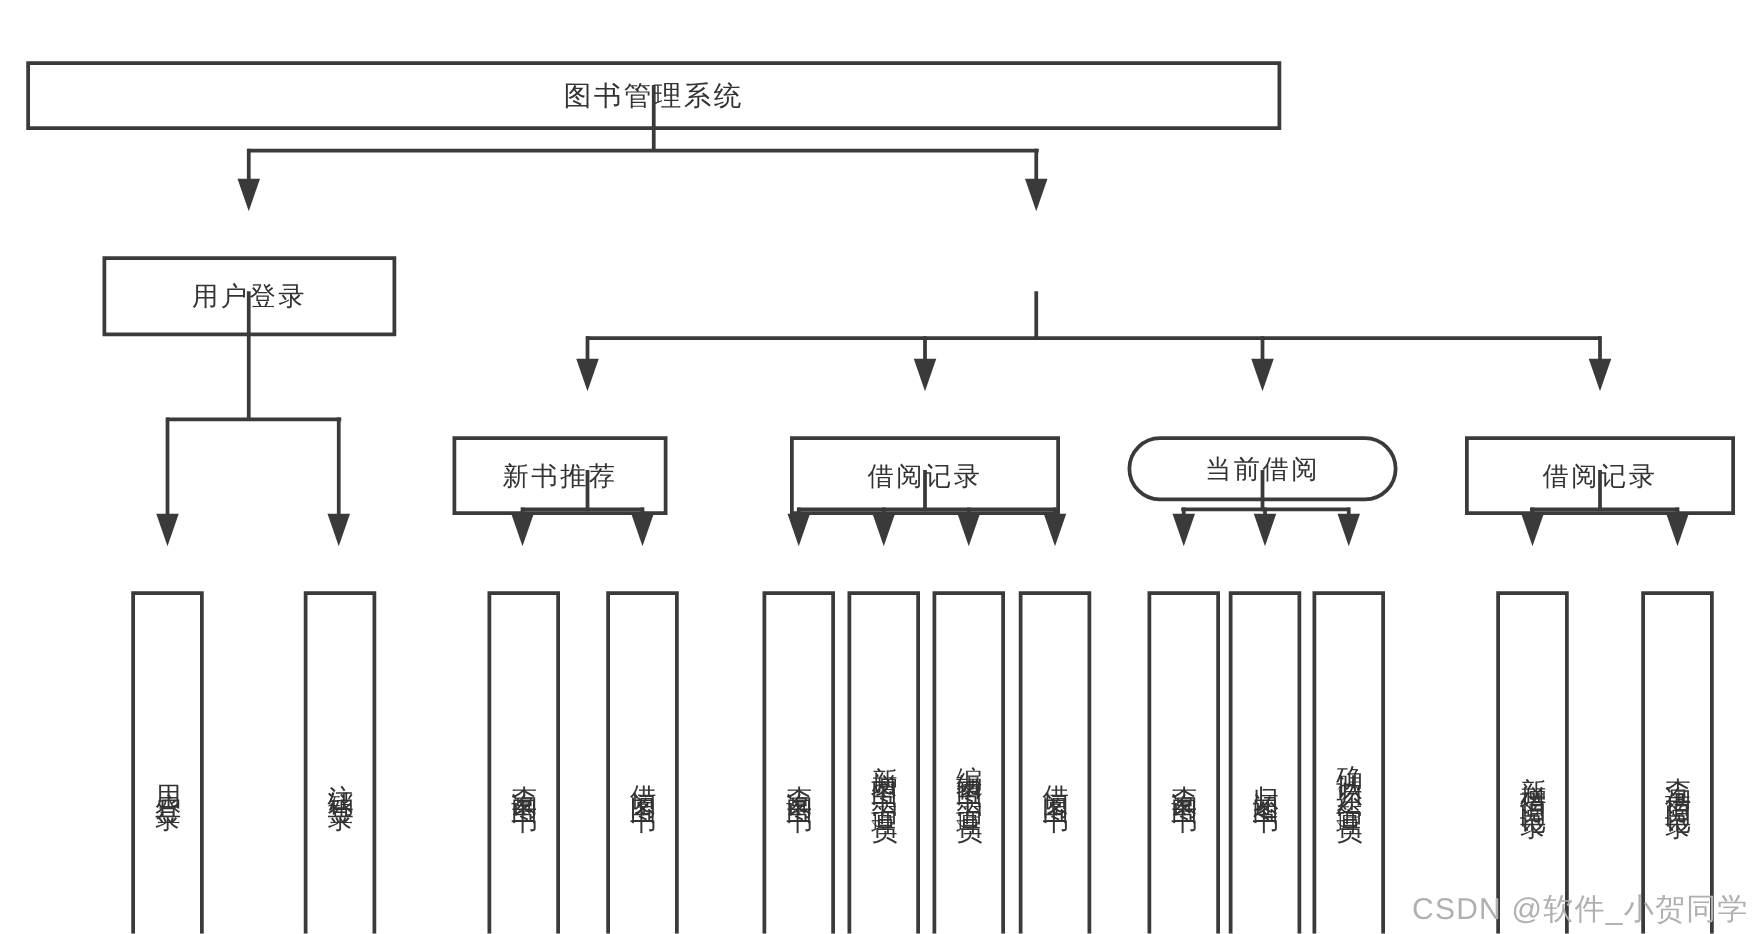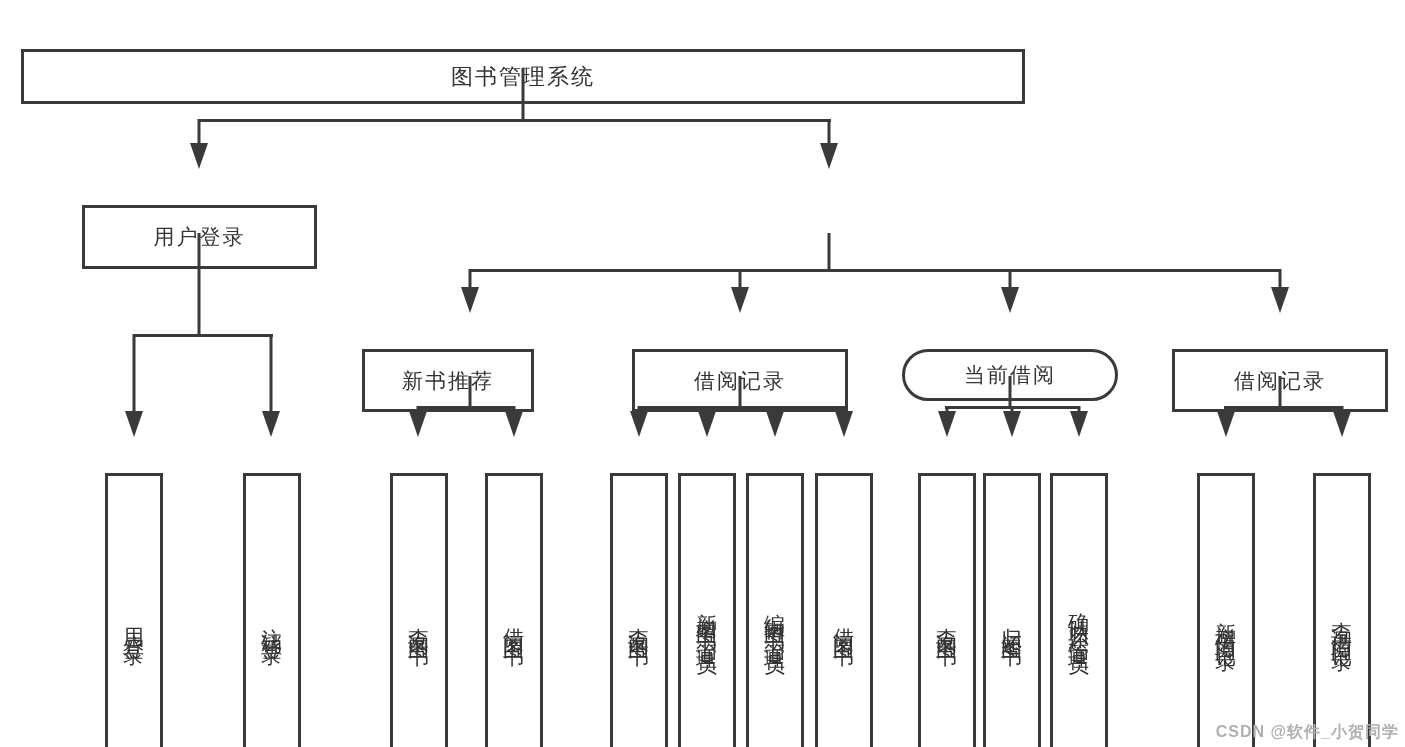--- a/index.html
+++ b/index.html
@@ -35,21 +35,21 @@
     top:0;bottom:16px;width:3px;background:var(--line);
   }
   .arrow::after{
     content:"";position:absolute;left:50%;transform:translateX(-50%);
     bottom:0;width:0;height:0;
     border-left:9px solid transparent;border-right:9px solid transparent;
     border-top:26px solid var(--line);
   }
   .watermark{
     position:absolute;right:6px;bottom:4px;
-    color:var(--wm);font-size:16px;letter-spacing:1px;font-weight:bold;
+    color:var(--wm);font-size:24px;letter-spacing:1px;
   }
 </style>
 </head>
 <body>
 
 <div id="stage">
 
   <div class="node root" style="left:21px;top:13px;width:1004px;height:55px;">图书管理系统</div>
 
   <div class="vline" style="left:523px;top:68px;height:53px;"></div>

